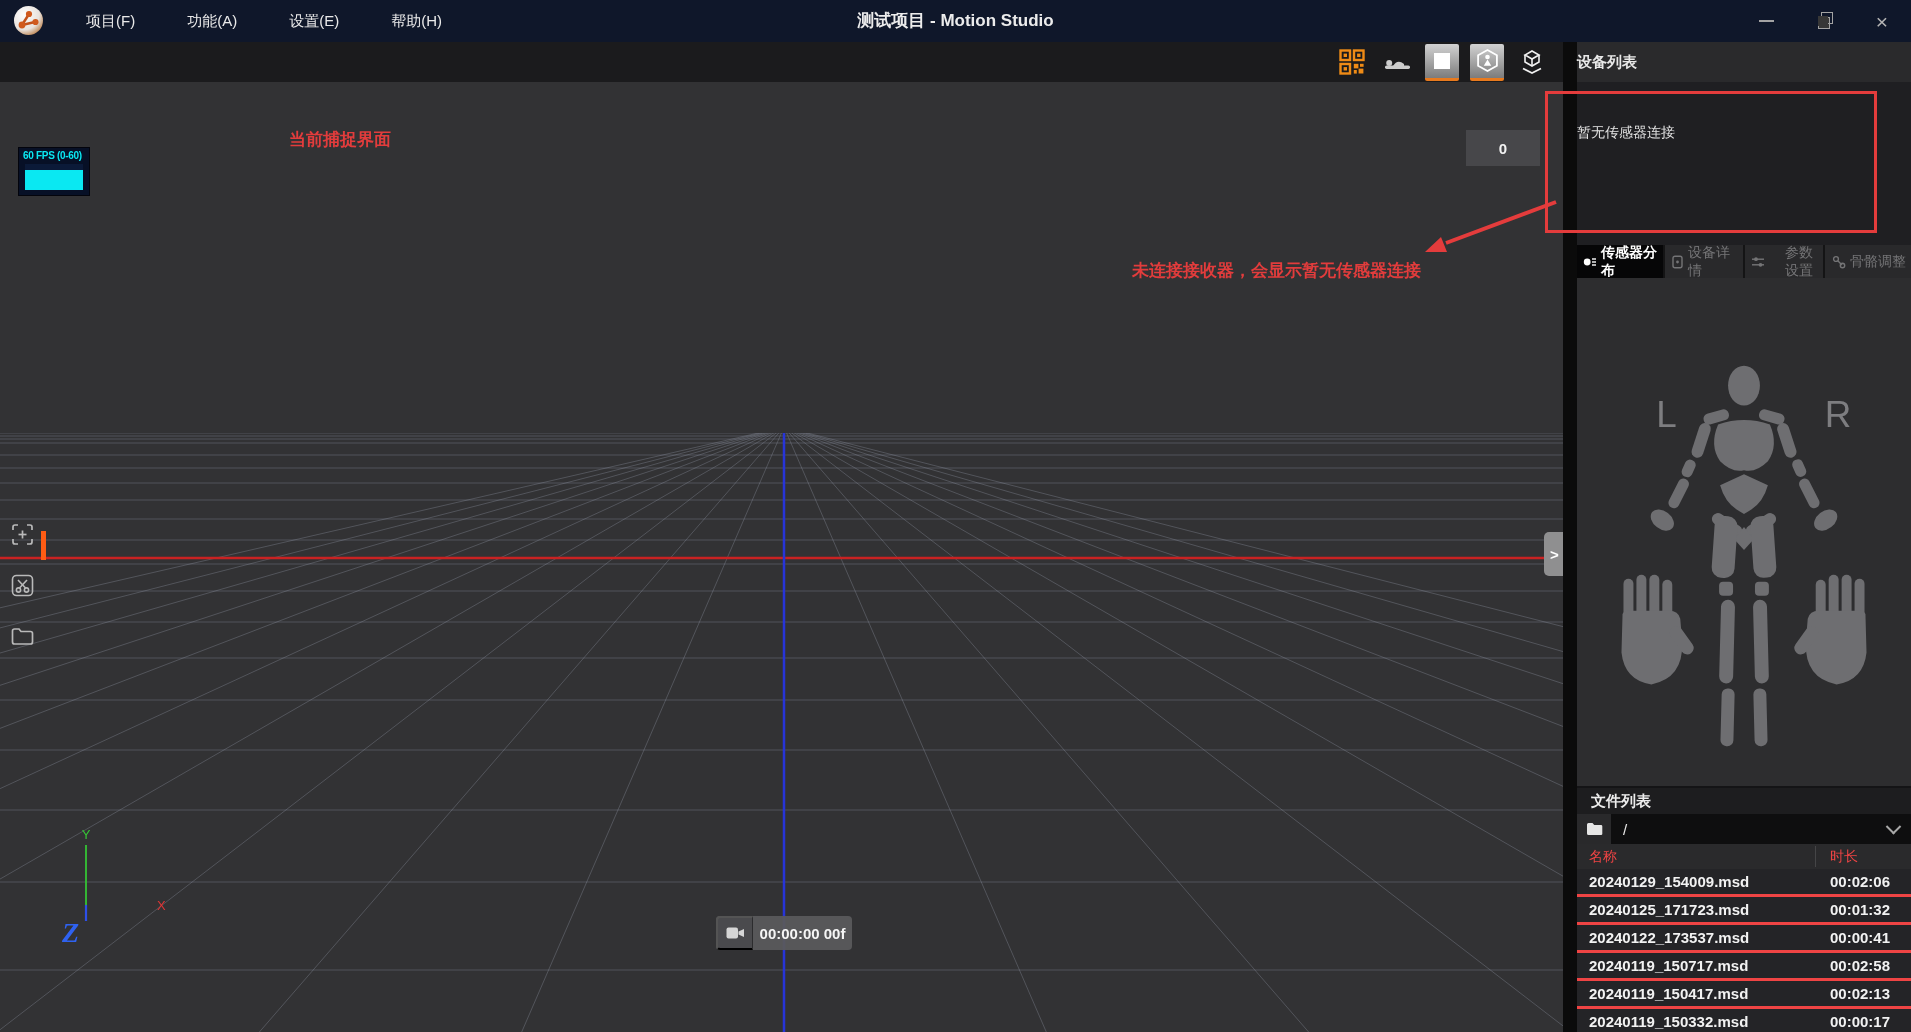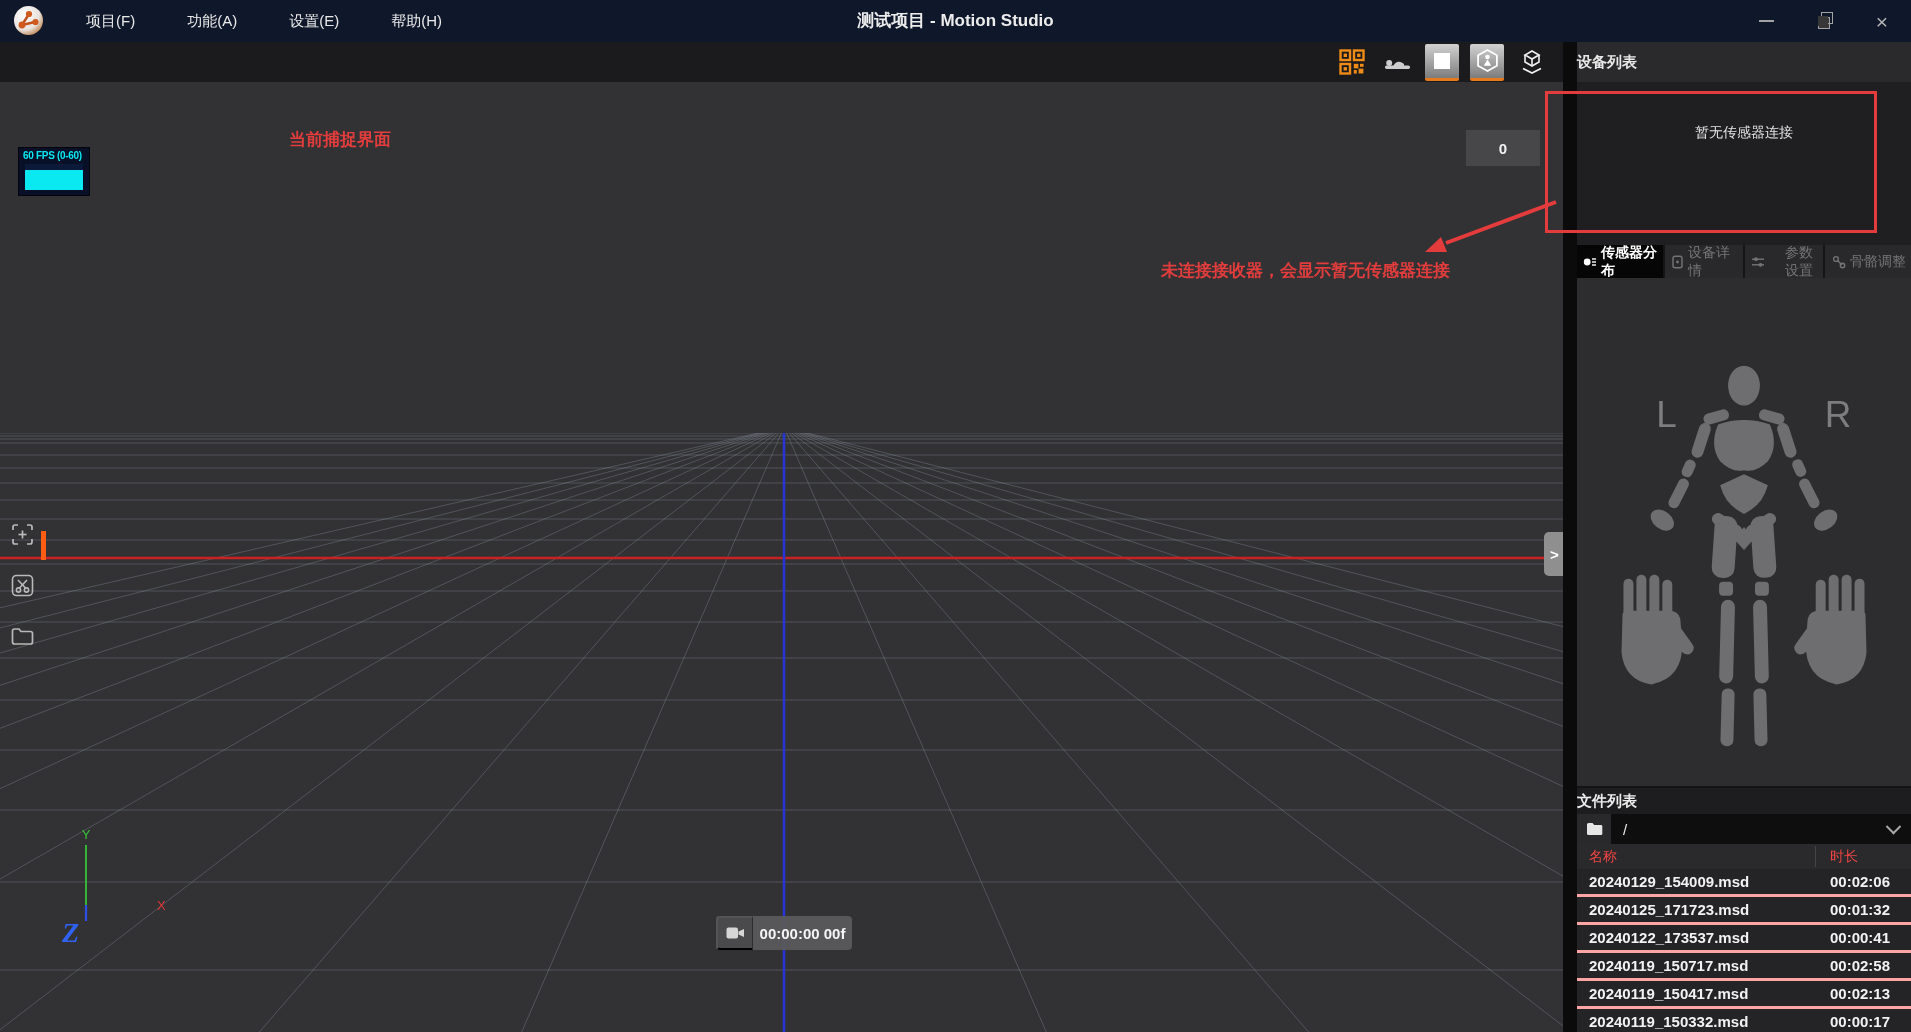--- a/index.html
+++ b/index.html
@@ -56,40 +56,40 @@
   .timecode-text{flex:1;display:flex;align-items:center;justify-content:center;color:#f5f5f5;font-size:15px;font-weight:bold;white-space:nowrap;}
   .axis-gizmo{position:absolute;left:40px;top:740px;}
 
   
   .ann-text{color:#e23c3c;font-size:17px;font-weight:bold;white-space:nowrap;z-index:20;}
   .ann-rect{left:1545px;top:91px;width:326px;height:136px;border:3px solid #e43c3c;z-index:20;pointer-events:none;}
   .ann-arrow{left:1398px;top:192px;z-index:20;pointer-events:none;}
 
   
   .device-empty{left:1577px;top:82px;width:334px;height:163px;background:#1f1f22;color:#e3e3e3;font-size:14px;
-    text-align:center;padding-top:42px;box-sizing:border-box;}
+    padding-top:42px;box-sizing:border-box;}
   .tab-strip{left:1577px;top:245px;width:334px;height:33px;background:#141415;display:flex;gap:2px;overflow:hidden;}
   .tab{height:33px;display:flex;align-items:center;justify-content:center;gap:4px;font-size:14px;box-sizing:border-box;
     background:#29292b;color:#747476;flex:0 0 auto;padding:0 6px;}
   .tab.active{background:#060607;color:#ffffff;font-weight:bold;}
   .tab .tab-ic{flex:0 0 auto;}
   .body-map{left:1577px;top:278px;width:334px;height:508px;background:#2d2d2f;}
   .file-sep{left:1577px;top:786px;width:334px;height:2px;background:#141416;}
   .file-header{left:1577px;top:788px;width:334px;height:26px;background:#1d1d1f;color:#ededed;font-size:15px;font-weight:bold;
-    line-height:26px;box-sizing:border-box;}
+    line-height:26px;padding-left:14px;box-sizing:border-box;}
   .path-row{left:1577px;top:814px;width:334px;height:30px;display:flex;}
   .path-folder{width:34px;height:30px;background:#29292b;display:flex;align-items:center;justify-content:center;border:none;padding:0;}
   .path-field{flex:1;background:#0e0e0f;display:flex;align-items:center;padding:0 12px;color:#eaeaea;font-size:15px;}
   .path-chevron{margin-left:auto;width:9px;height:9px;border-right:2px solid #a8a8a8;border-bottom:2px solid #a8a8a8;
     transform:rotate(45deg) translate(-2px,-2px);}
   .col-header{left:1577px;top:844px;width:334px;height:25px;background:#2a2a2c;color:#ef4444;font-size:14px;font-weight:normal;}
   .col-name{position:absolute;left:12px;top:0;line-height:25px;}
   .col-dur{position:absolute;left:253px;top:0;line-height:25px;}
   .col-div{position:absolute;left:238px;top:2px;bottom:2px;width:1px;background:#454547;}
-  .file-rows{left:1577px;top:869px;width:334px;height:163px;background:#fca5a5;overflow:hidden;}
+  .file-rows{left:1577px;top:869px;width:334px;height:163px;background:#ef4444;overflow:hidden;}
   .file-row{position:relative;width:334px;height:25px;background:#242427;margin-bottom:3px;color:#f2f2f2;font-size:15px;font-weight:bold;}
   .file-name{position:absolute;left:12px;top:0;line-height:25px;}
   .file-dur{position:absolute;left:253px;top:0;line-height:25px;}
 </style>
 </head>
 <body>
 
 <div class="abs titlebar">
   <svg class="abs logo" viewBox="0 0 31 31">
     <defs>
@@ -444,13 +444,13 @@
     <span class="file-name">20240119_150332.msd</span>
     <span class="file-dur">00:00:17</span>
   </div>
 </div>
 
 <div class="abs ann-rect"></div>
 <svg class="abs ann-arrow" width="175" height="75" viewBox="0 0 175 75">
   <line x1="158" y1="10" x2="48" y2="51" stroke="#e43c3c" stroke-width="4"></line>
   <polygon points="27,60 43,45 49,60" fill="#e43c3c"></polygon>
 </svg>
-<div class="abs ann-text" style="left:1132px;top:259px;margin-left:29px;">未连接接收器，会显示暂无传感器连接</div>
+<div class="abs ann-text" style="left:1132px;top:259px;">未连接接收器，会显示暂无传感器连接</div>
 
 </body></html>

